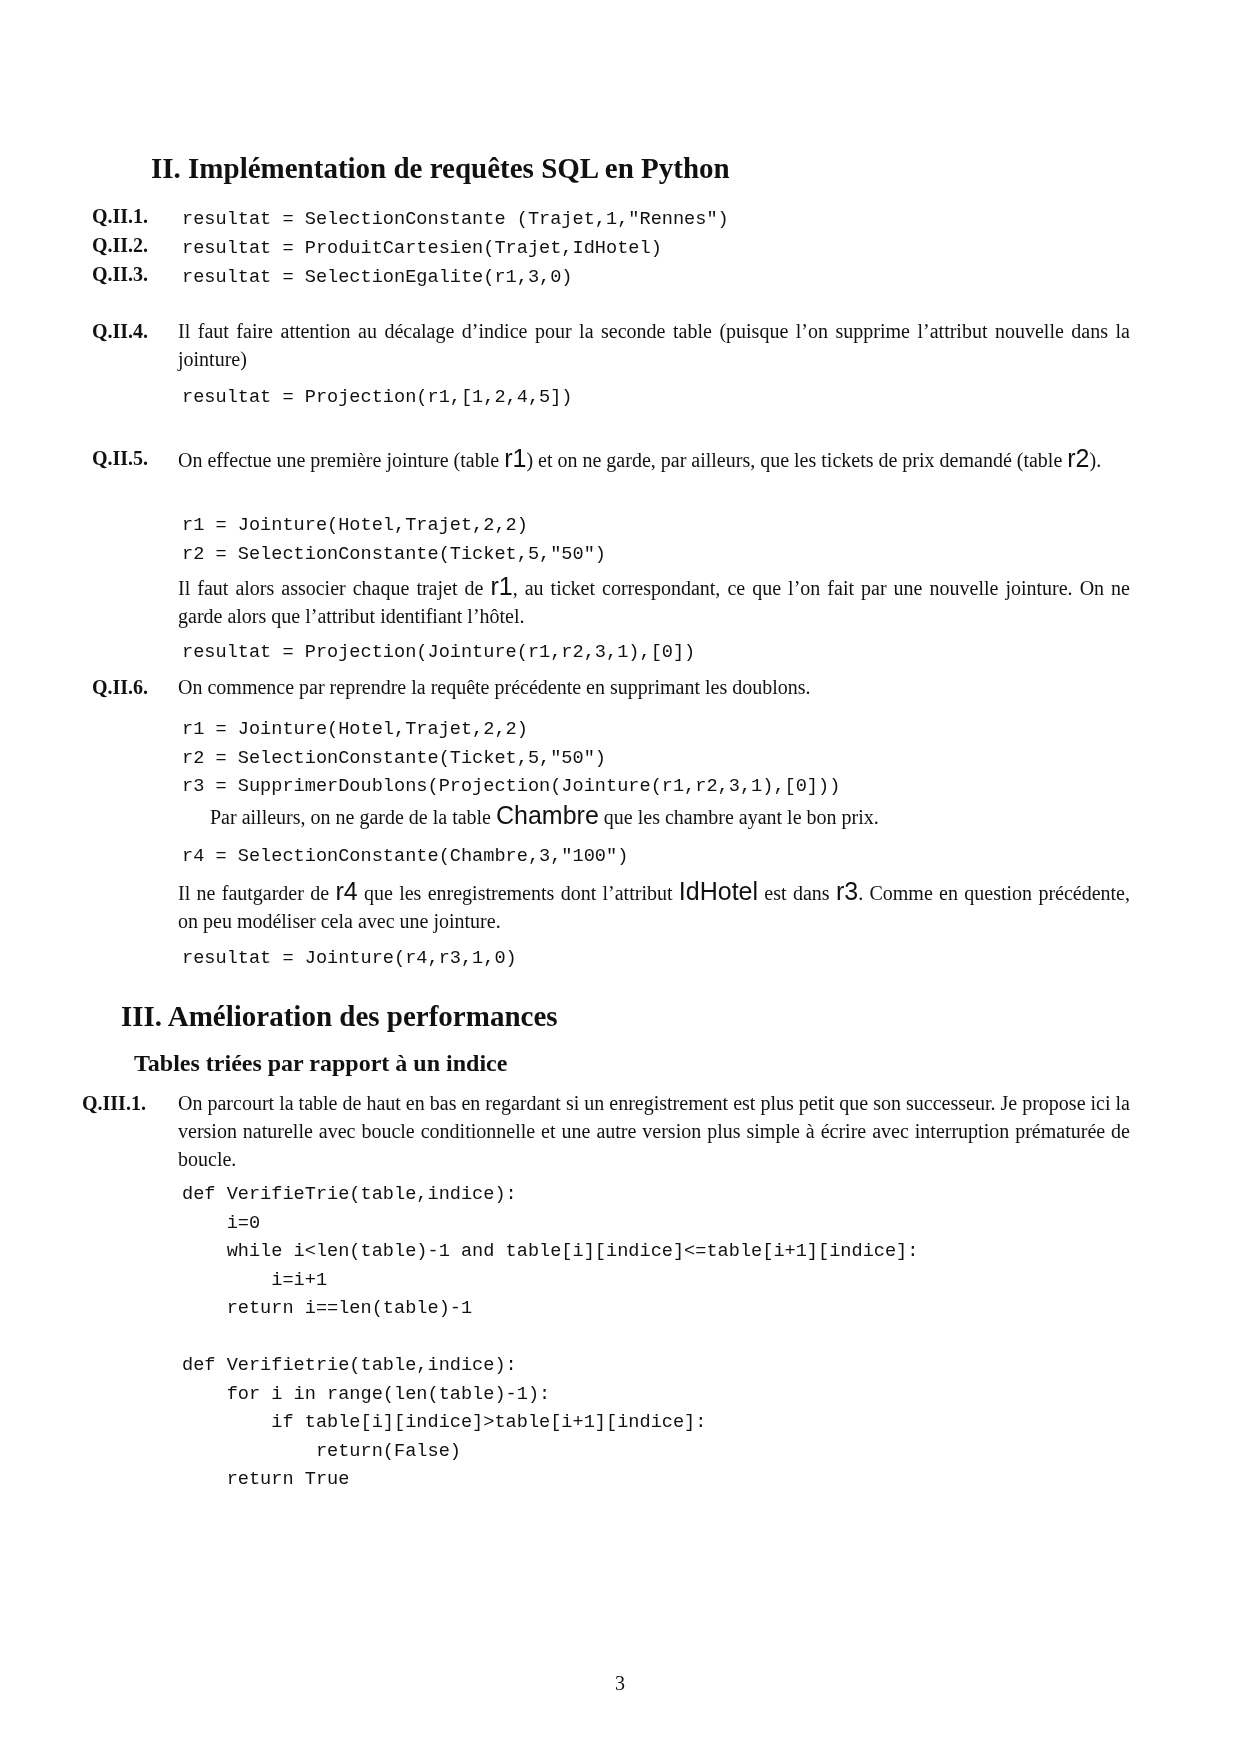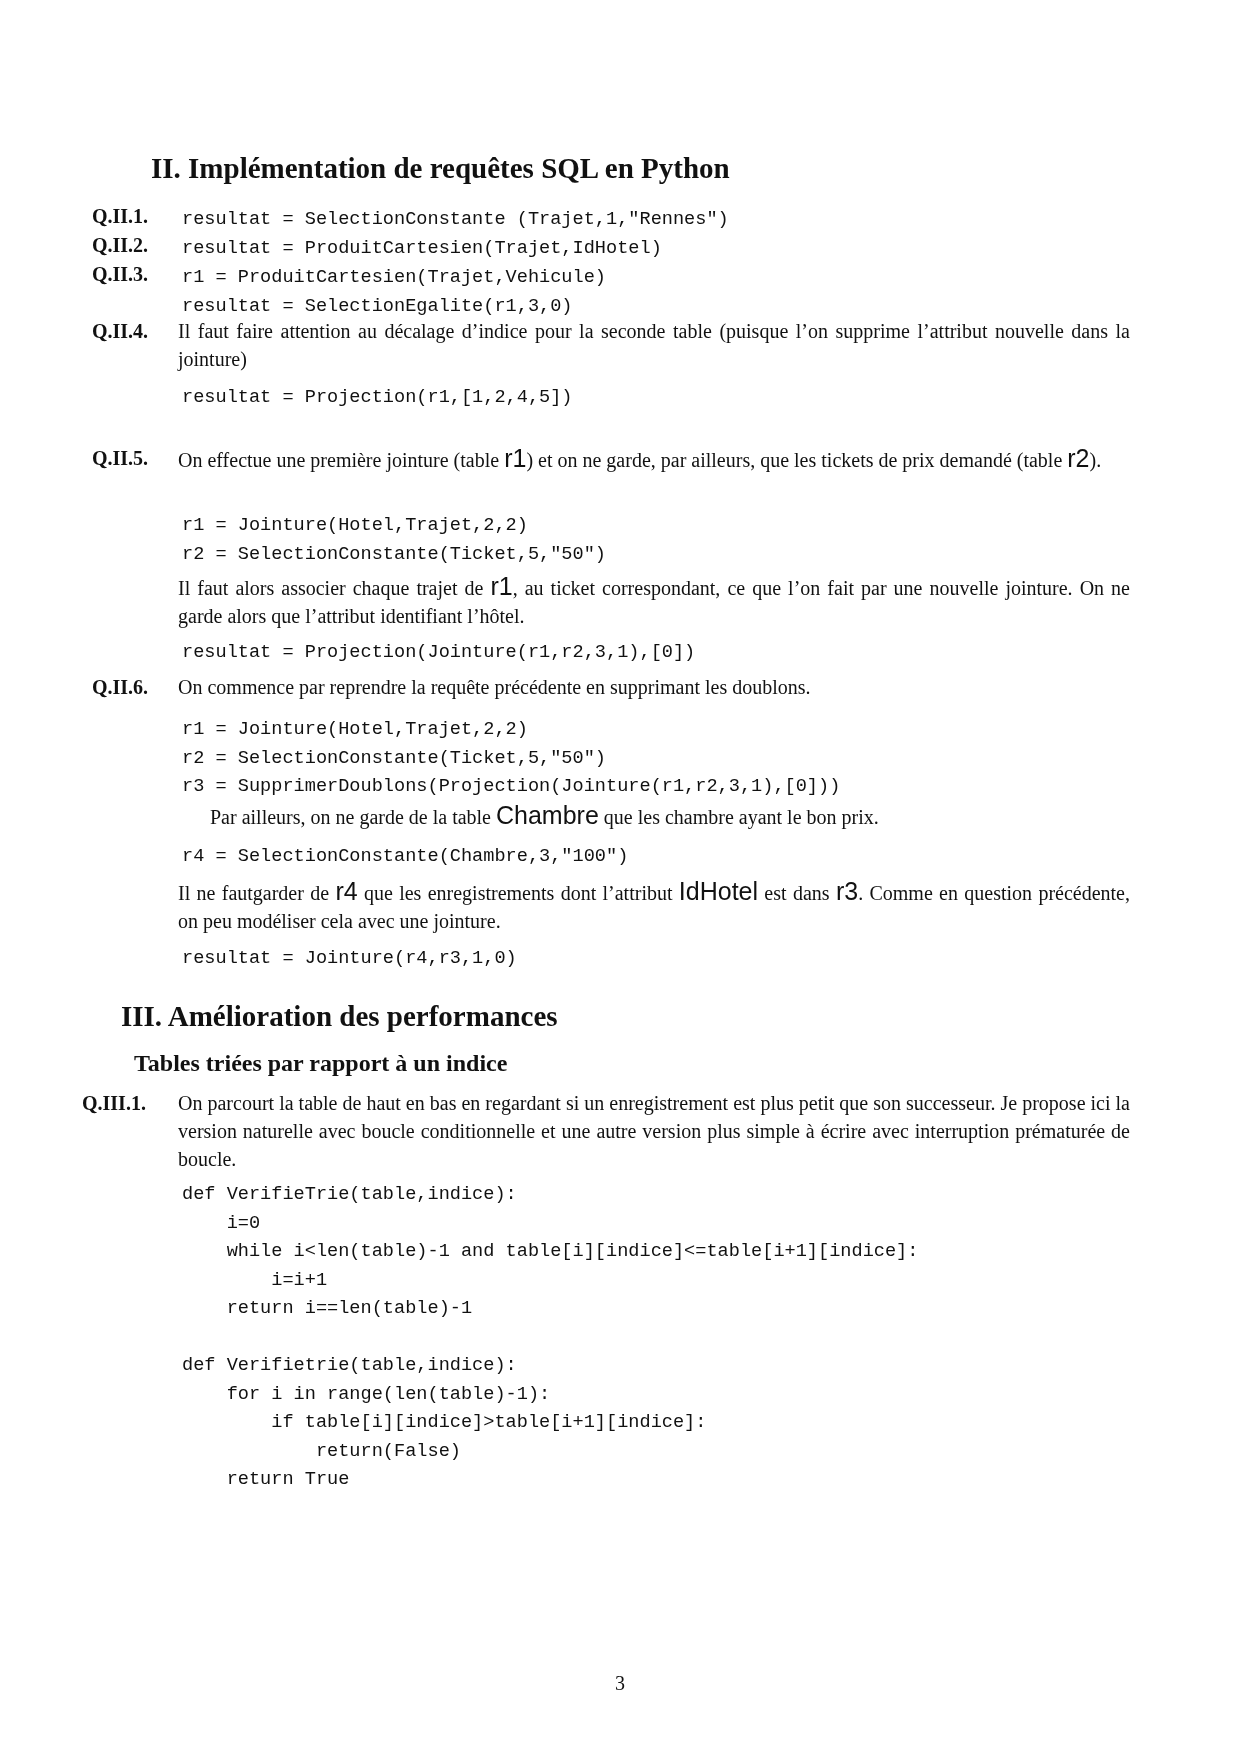--- a/index.html
+++ b/index.html
@@ -18,21 +18,21 @@
 
 <div class="h1" style="top:151px;margin-left:30px;">II. Implémentation de requêtes SQL en Python</div>
 
 <div class="qlabel" style="left:92px; top:202px;">Q.II.1.</div>
 <pre class="code" style="top:202px;"><span class="codeline">resultat = SelectionConstante (Trajet,1,"Rennes")</span></pre>
 
 <div class="qlabel" style="left:92px; top:231px;">Q.II.2.</div>
 <pre class="code" style="top:231px;"><span class="codeline">resultat = ProduitCartesien(Trajet,IdHotel)</span></pre>
 
 <div class="qlabel" style="left:92px; top:260px;">Q.II.3.</div>
-<pre class="code" style="top:260px;"><span class="codeline">r1 = ProduitCartesien(Trajet,Vehicule)</span><span class="codeline">resultat = SelectionEgalite(r1,3,0)</span></pre>
+<pre class="code" style="top:260px;"><span class="codeline">resultat = SelectionEgalite(r1,3,0)</span></pre>
 
 <div class="qlabel" style="left:92px; top:317px;">Q.II.4.</div>
 <div class="para" style="top:317px;">Il faut faire attention au décalage d’indice pour la seconde table (puisque l’on supprime l’attribut nouvelle dans la jointure)</div>
 <pre class="code" style="top:380px;"><span class="codeline">resultat = Projection(r1,[1,2,4,5])</span></pre>
 
 <div class="qlabel" style="left:92px; top:444px;">Q.II.5.</div>
 <div class="para" style="top:444px;"><span>On effectue une première jointure (table </span><span class="inline-code">r1</span><span>) et on ne garde, par ailleurs, que les tickets de prix demandé (table </span><span class="inline-code">r2</span><span>).</span></div>
 <pre class="code" style="top:508px;"><span class="codeline">r1 = Jointure(Hotel,Trajet,2,2)</span><span class="codeline">r2 = SelectionConstante(Ticket,5,"50")</span></pre>
 <div class="para" style="top:572px;"><span>Il faut alors associer chaque trajet de </span><span class="inline-code">r1</span><span>, au ticket correspondant, ce que l’on fait par une nouvelle jointure. On ne garde alors que l’attribut identifiant l’hôtel.</span></div>
 <pre class="code" style="top:635px;"><span class="codeline">resultat = Projection(Jointure(r1,r2,3,1),[0])</span></pre>

